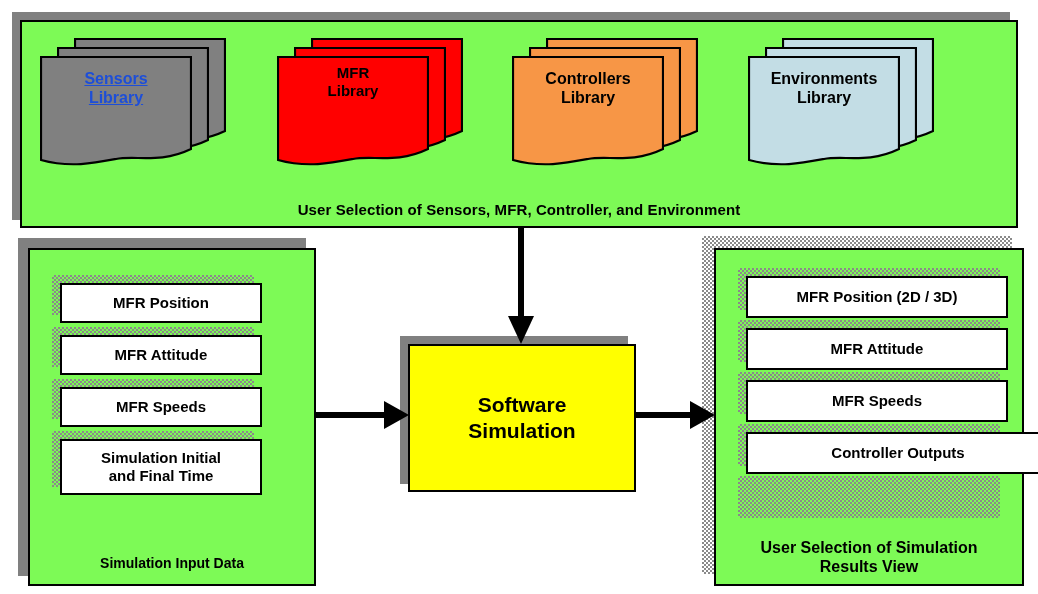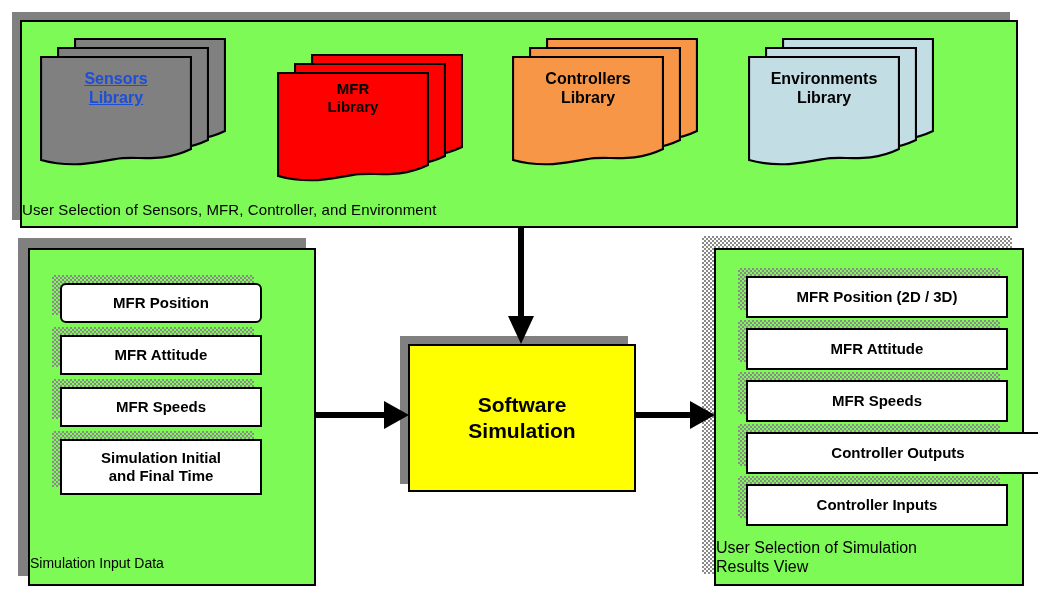--- a/index.html
+++ b/index.html
@@ -50,22 +50,22 @@
 
   #left-panel     { left: 28px;  top: 248px; width: 288px; height: 338px; }
   #left-shadow    { left: 18px;  top: 238px; width: 288px; height: 338px; }
 
   #right-panel    { left: 714px; top: 248px; width: 310px; height: 338px; padding-left: 16px; }
   #right-shadow   { left: 702px; top: 236px; width: 310px; height: 338px; }
 
   .panel-caption {
     position: absolute;
     left: 0; right: 0;
-    text-align: left;
-    font-weight: normal;
+    text-align: center;
+    font-weight: bold;
     color: #000;
     line-height: 1.15;
     z-index: 4;
   }
   #top-caption   { bottom: 8px;  font-size: 15px; letter-spacing: 0.1px; }
   #left-caption  { bottom: 13px; font-size: 14px; }
   #right-caption { bottom: 8px;  font-size: 16px; }
 
   
   .lib-stack {
@@ -152,21 +152,21 @@
       <svg viewBox="0 0 152 116">
           <path class="body" fill="#808080" d="M1,1 H151 V93 C120,108 95,99 76,103 C55,107 30,112 1,104 Z"></path>
         </svg>
       <div class="lib-label" style="color:#1d4ed8;text-decoration:underline;">
         <div>Sensors</div>
         <div>Library</div>
       </div>
     </div>
   </div>
 
-  <div class="lib-stack" style="left:255px; top:16px; width:186px; height:140px;margin-top:16px;">
+  <div class="lib-stack" style="left:255px; top:16px; width:186px; height:140px;">
     <div class="lib-doc" style="left:34px; top:0px;">
       <svg viewBox="0 0 152 116">
           <path class="body" fill="#ff0000" d="M1,1 H151 V93 C120,108 95,99 76,103 C55,107 30,112 1,104 Z"></path>
         </svg>
     </div>
     <div class="lib-doc" style="left:17px; top:9px;">
       <svg viewBox="0 0 152 116">
           <path class="body" fill="#ff0000" d="M1,1 H151 V93 C120,108 95,99 76,103 C55,107 30,112 1,104 Z"></path>
         </svg>
     </div>
@@ -225,21 +225,21 @@
     </div>
   </div>
 
   <div class="panel-caption" id="top-caption">User Selection of Sensors, MFR, Controller, and Environment</div>
 </div>
 
 <div class="shadow-solid" id="left-shadow"></div>
 <div class="green-panel" id="left-panel">
 
   <div class="shadow-hatch on-green" style="left:22px; top:25px; width:202px; height:40px;"></div>
-  <div class="item-box" style="left:30px; top:33px; width:202px; height:40px;border-radius:6px;">
+  <div class="item-box" style="left:30px; top:33px; width:202px; height:40px;">
     <span>MFR Position</span>
   </div>
 
   <div class="shadow-hatch on-green" style="left:22px; top:77px; width:202px; height:40px;"></div>
   <div class="item-box" style="left:30px; top:85px; width:202px; height:40px;">
     <span>MFR Attitude</span>
   </div>
 
   <div class="shadow-hatch on-green" style="left:22px; top:129px; width:202px; height:40px;"></div>
   <div class="item-box" style="left:30px; top:137px; width:202px; height:40px;">
@@ -272,23 +272,20 @@
   <div class="item-box" style="left:30px; top:130px; width:262px; height:42px;">
     <span>MFR Speeds</span>
   </div>
 
   <div class="shadow-hatch on-green" style="left:22px; top:174px; width:262px; height:42px;"></div>
   <div class="item-box" style="left:30px; top:182px; width:304px; height:42px;">
     <span>Controller Outputs</span>
   </div>
 
   <div class="shadow-hatch on-green" style="left:22px; top:226px; width:262px; height:42px;"></div>
-  <div class="item-box" style="left:30px; top:234px; width:262px; height:42px;">
-    <span>Controller Inputs</span>
-  </div>
 
   <div class="panel-caption" id="right-caption">
     <div>User Selection of Simulation</div>
     <div>Results View</div>
   </div>
 </div>
 
 <div class="shadow-solid" id="sim-shadow"></div>
 <div id="sim-box">
   <div>

